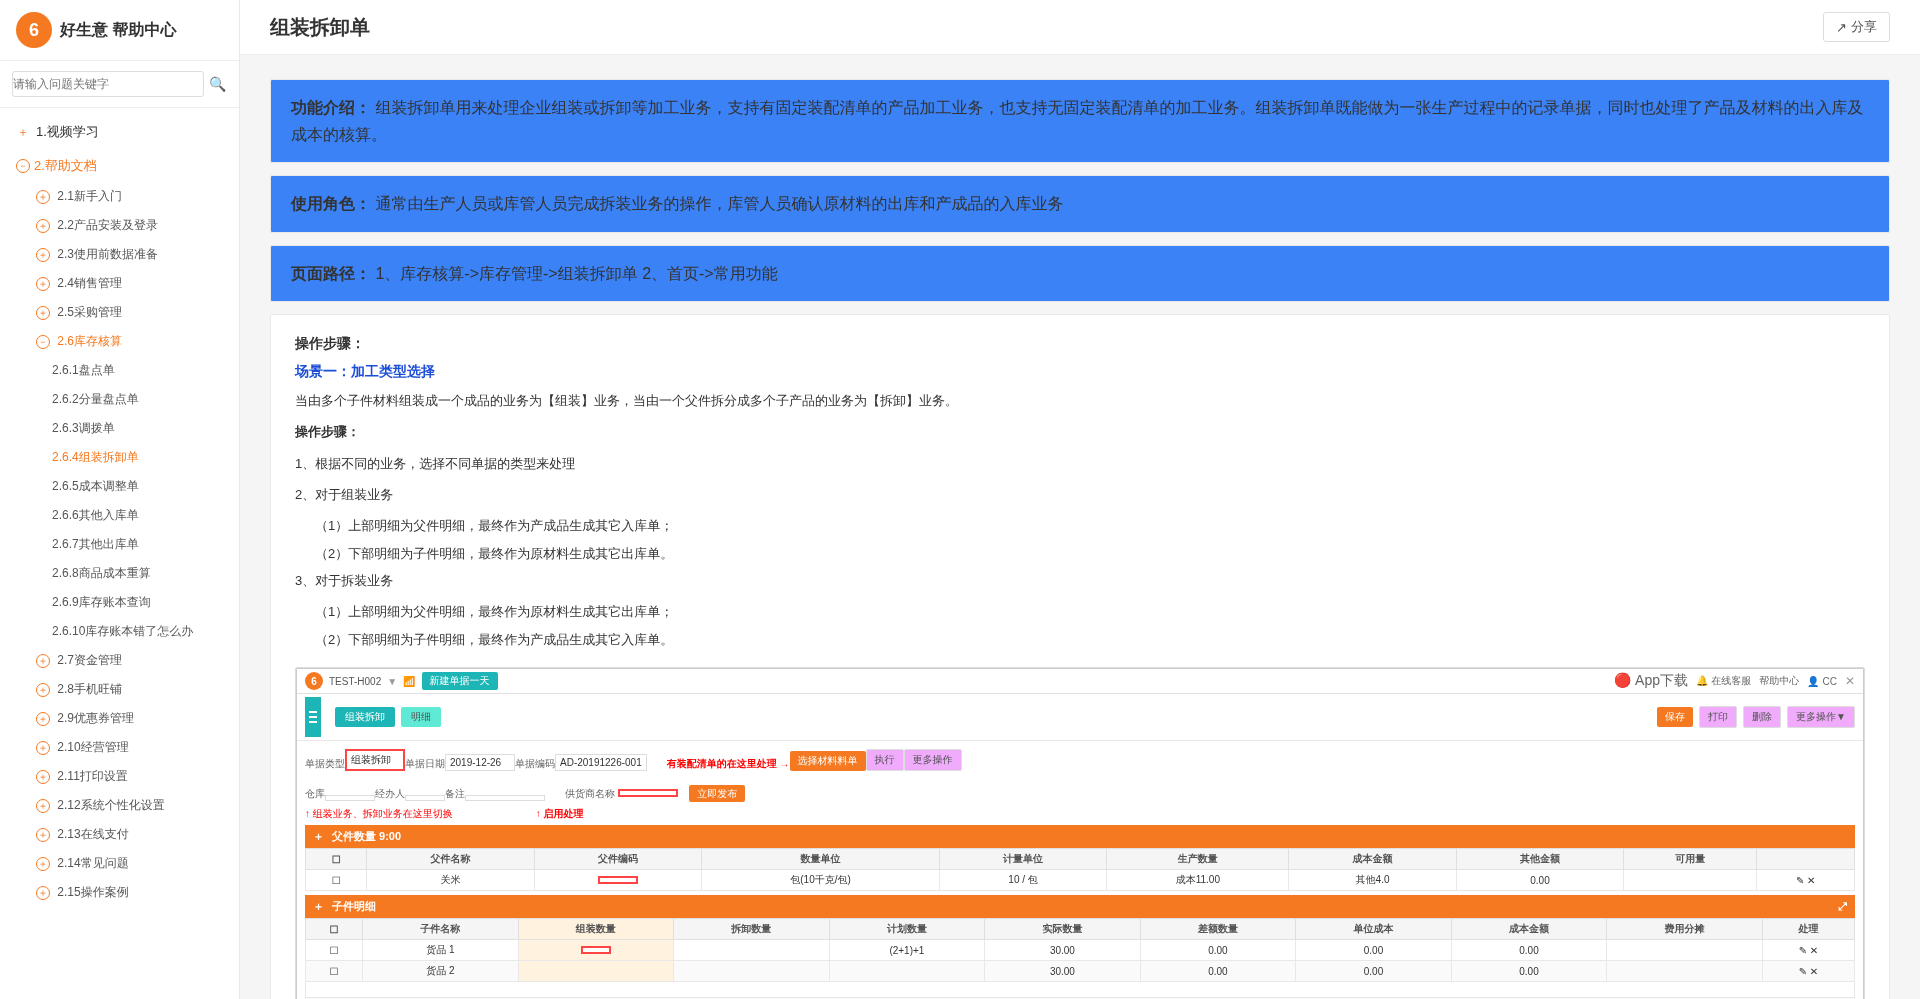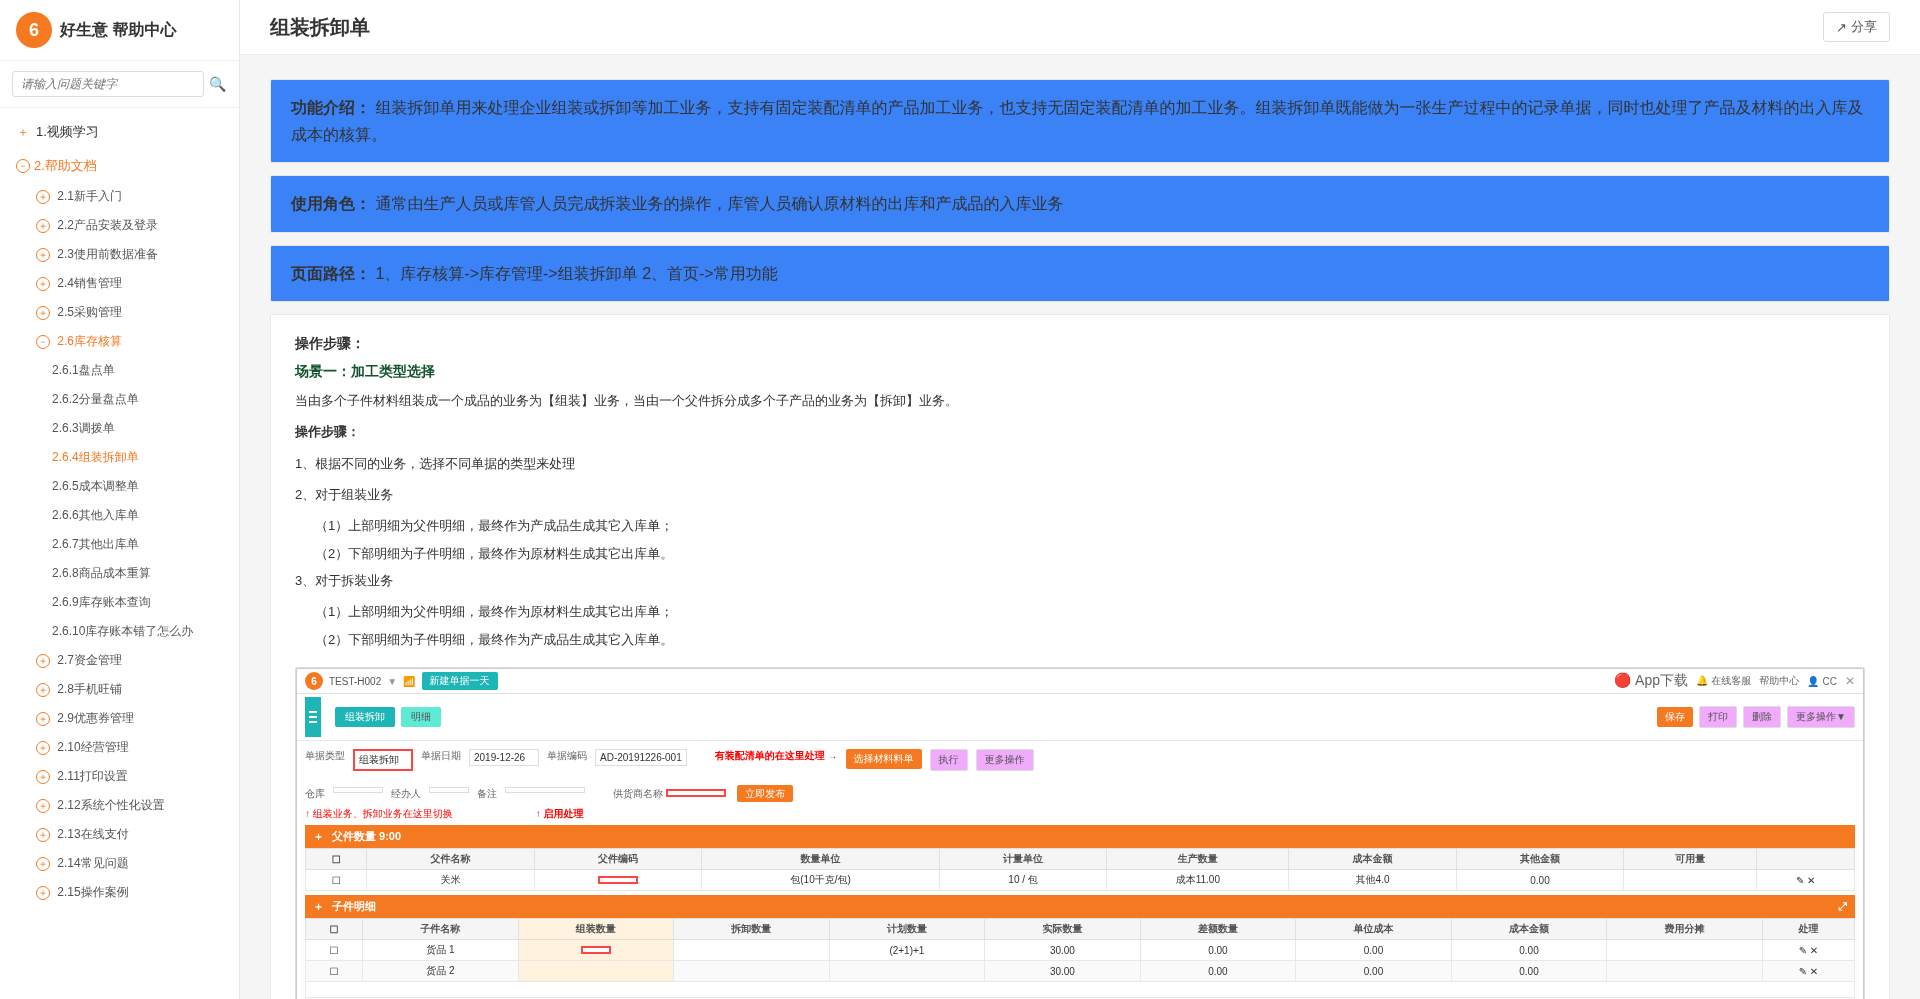--- a/index.html
+++ b/index.html
@@ -49,25 +49,24 @@
       border-bottom: 1px solid #eee;
       display: flex;
       align-items: center;
       gap: 6px;
     }
 
     .search-box input {
       flex: 1;
       border: 1px solid #ddd;
       border-radius: 3px;
-      padding: 5px 8px;
+      padding: 5px 0;
       font-size: 12px;
       outline: none;
       color: #b91c1c;
-      font-style: italic;
     }
 
     .search-icon-btn {
       background: none;
       border: none;
       cursor: pointer;
       color: #999;
       font-size: 14px;
     }
 
@@ -183,21 +182,21 @@
     .section-title {
       font-size: 14px;
       font-weight: bold;
       color: #333;
       margin-bottom: 10px;
     }
 
     .scenario-title {
       font-size: 14px;
       font-weight: bold;
-      color: #14532d;
+      color: #1d4ed8;
       margin-bottom: 8px;
     }
 
     .steps-container {
       background: #fff;
       border: 1px solid #e8e8e8;
       border-radius: 2px;
       padding: 20px 24px;
       margin-bottom: 12px;
     }
@@ -277,22 +276,21 @@
       border-radius: 2px;
       font-size: 10px;
     }
 
     .fake-content-area {
       padding: 8px;
     }
 
     .fake-form-row {
       display: flex;
-      align-items: flex-start;
-      gap: 8px;
+      align-items: flex-end;
       margin-bottom: 6px;
       flex-wrap: wrap;
     }
 
     .fake-label { color: #666; font-size: 10px; white-space: nowrap; }
     .fake-input {
       border: 1px solid #ddd;
       padding: 2px 4px;
       font-size: 10px;
       min-width: 70px;

